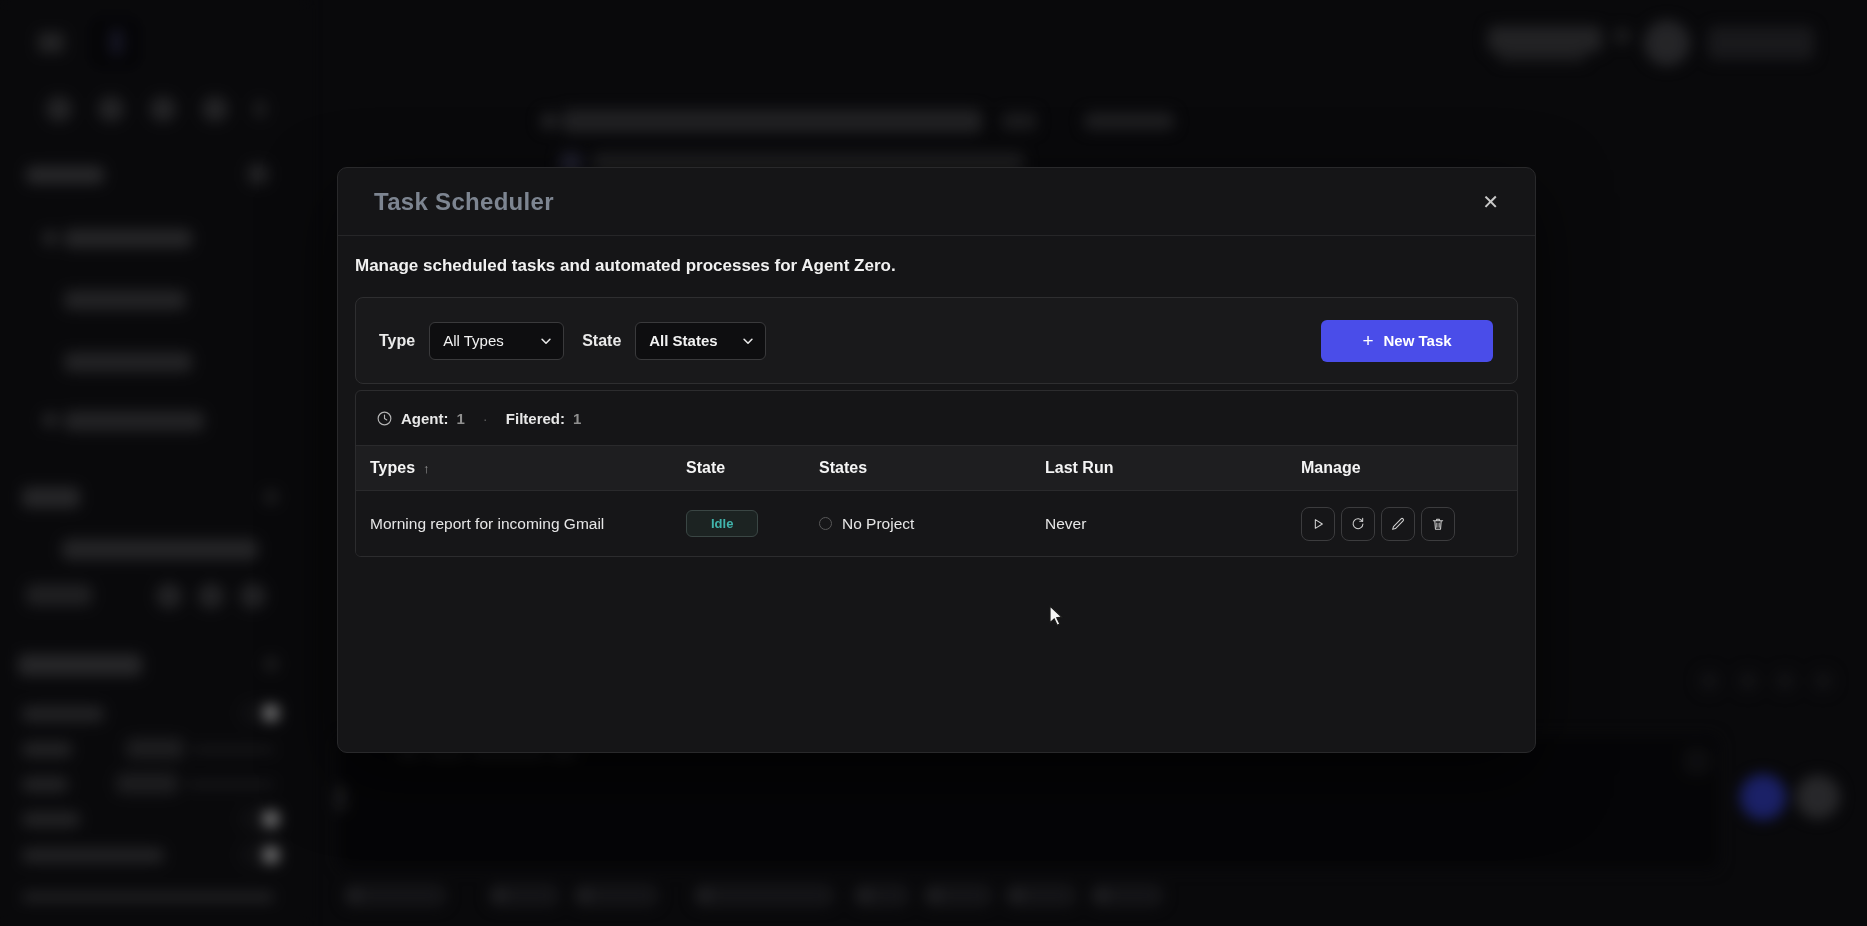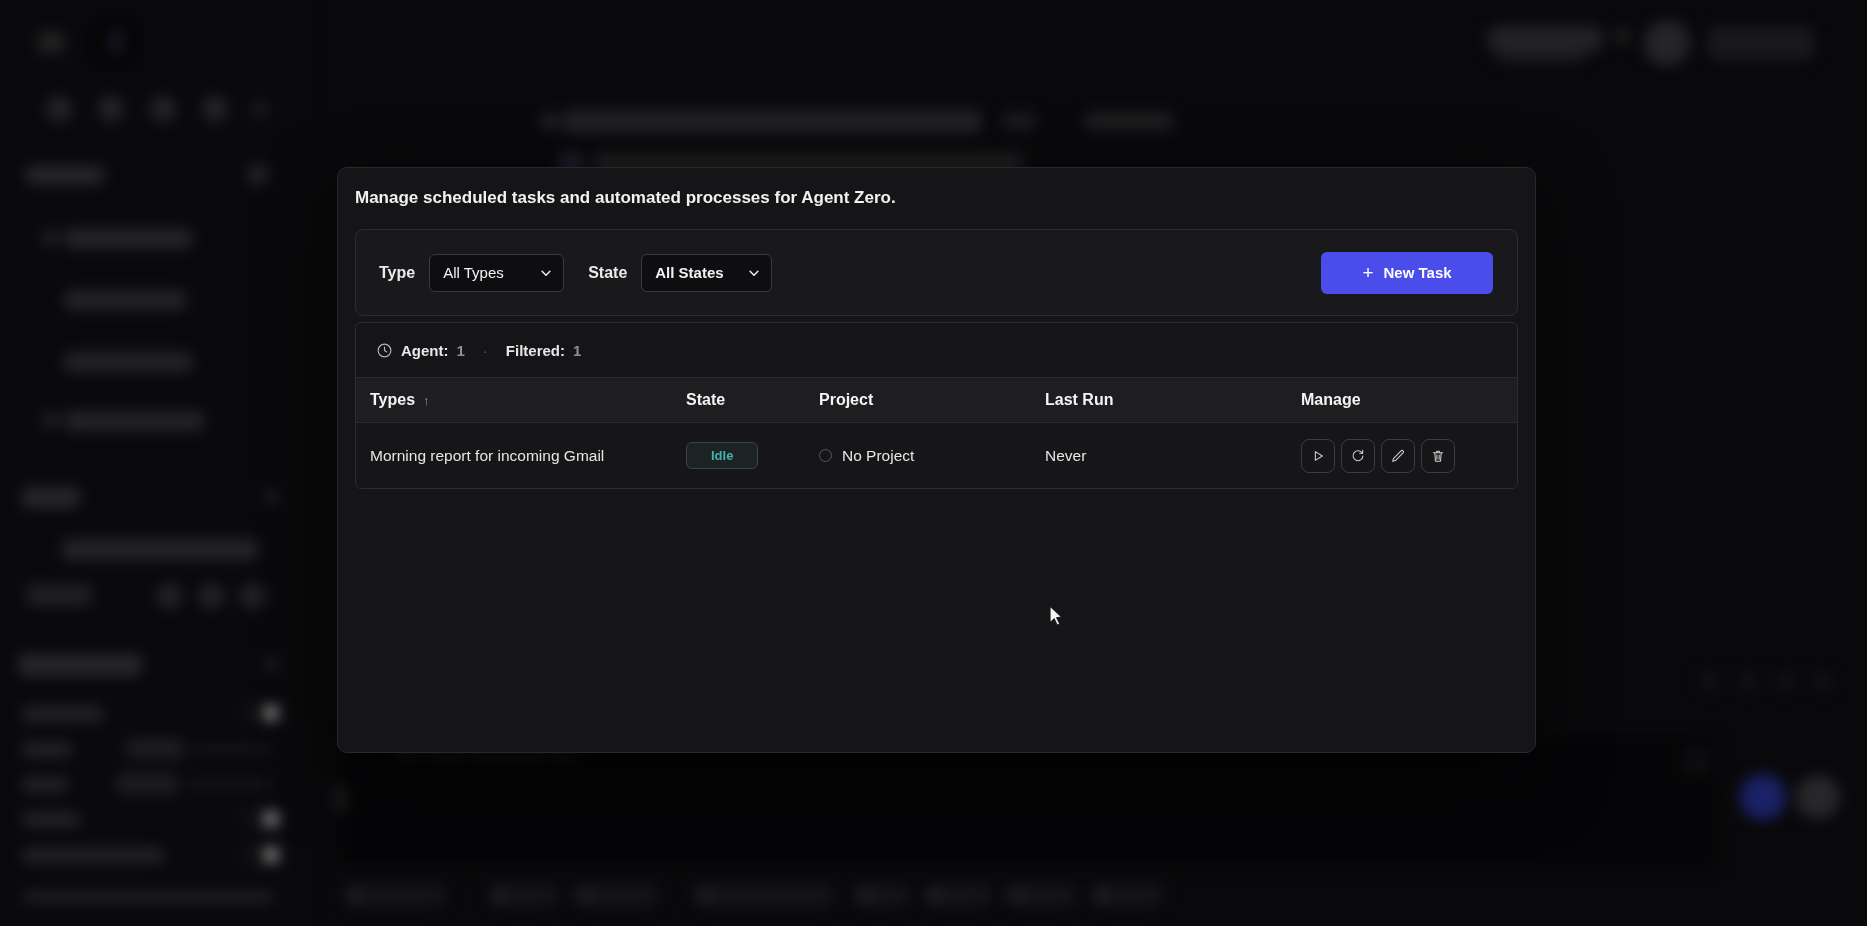--- a/index.html
+++ b/index.html
@@ -41,21 +41,21 @@
 
   .filter-panel {
     margin-top:21px; height:87px; border:1px solid #2e2e30; border-radius:8px;
     background:#19191b; display:flex; align-items:center; padding:0 24px 0 23px; gap:14px;
   }
   .filter-label { font-size:16px; font-weight:700; color:#eaeaea; }
   .select {
     position:relative; height:38px; background:#0e0e10; border:1px solid #3a3a3c; border-radius:6px;
     display:flex; align-items:center; padding:0 34px 0 13px; color:#f2f2f2; font-size:15px; cursor:pointer;
   }
-  .select.type { width:135px; margin-right:10px; }
+  .select.type { width:135px; margin-right:4px; }
   .select.state { width:131px;font-weight:bold; }
   .select svg { position:absolute; right:10px; top:11px; }
   .spacer { flex:1; }
   .new-task-btn {
     width:172px; height:42px; border:none; border-radius:6px; background:#4a4de9; color:#ffffff;
     font-family:"Liberation Sans",sans-serif; font-size:15px; font-weight:700;
     display:flex; align-items:center; justify-content:center; gap:10px; cursor:pointer;
   }
   .new-task-btn .plus { font-size:19px; font-weight:400; }
 
@@ -201,20 +201,24 @@
         <div class="dot"></div>
       </div>
     <div class="pill" style="left:1090px;top:884px;width:74px;height:23px;">
         <div class="dot"></div>
       </div>
   </div>
   <div class="overlay"></div>
 </div>
 
 <div class="modal">
+  <div class="modal-header">
+    <div class="modal-title">Task Scheduler</div>
+    <button class="close-btn">✕</button>
+  </div>
 
   <div class="modal-body">
     <div class="modal-subtitle">Manage scheduled tasks and automated processes for Agent Zero.</div>
 
     <div class="filter-panel">
       <span class="filter-label">Type</span>
       <div class="select type">
         <span>All Types</span>
         <svg width="14" height="14" viewBox="0 0 16 16">
             <path d="M3.5 6l4.5 4.5L12.5 6" class="istroke" style="stroke:#e8e8e8;fill:none;stroke-width:1.8;"></path>
@@ -245,21 +249,21 @@
         <span class="sep">·</span>
         <span class="lbl">Filtered:</span>
         <span class="val">1</span>
       </div>
 
       <div class="t-row t-head">
         <div>
           <span>Types</span><span class="sort-arrow">↑</span>
         </div>
         <div>State</div>
-        <div>Project</div>
+        <div>States</div>
         <div>Last Run</div>
         <div>Manage</div>
       </div>
 
       <div class="t-row t-data">
         <div>Morning report for incoming Gmail</div>
         <div><span class="badge-idle">Idle</span></div>
         <div class="project-cell">
           <span class="project-circle"></span>
           <span>No Project</span>

